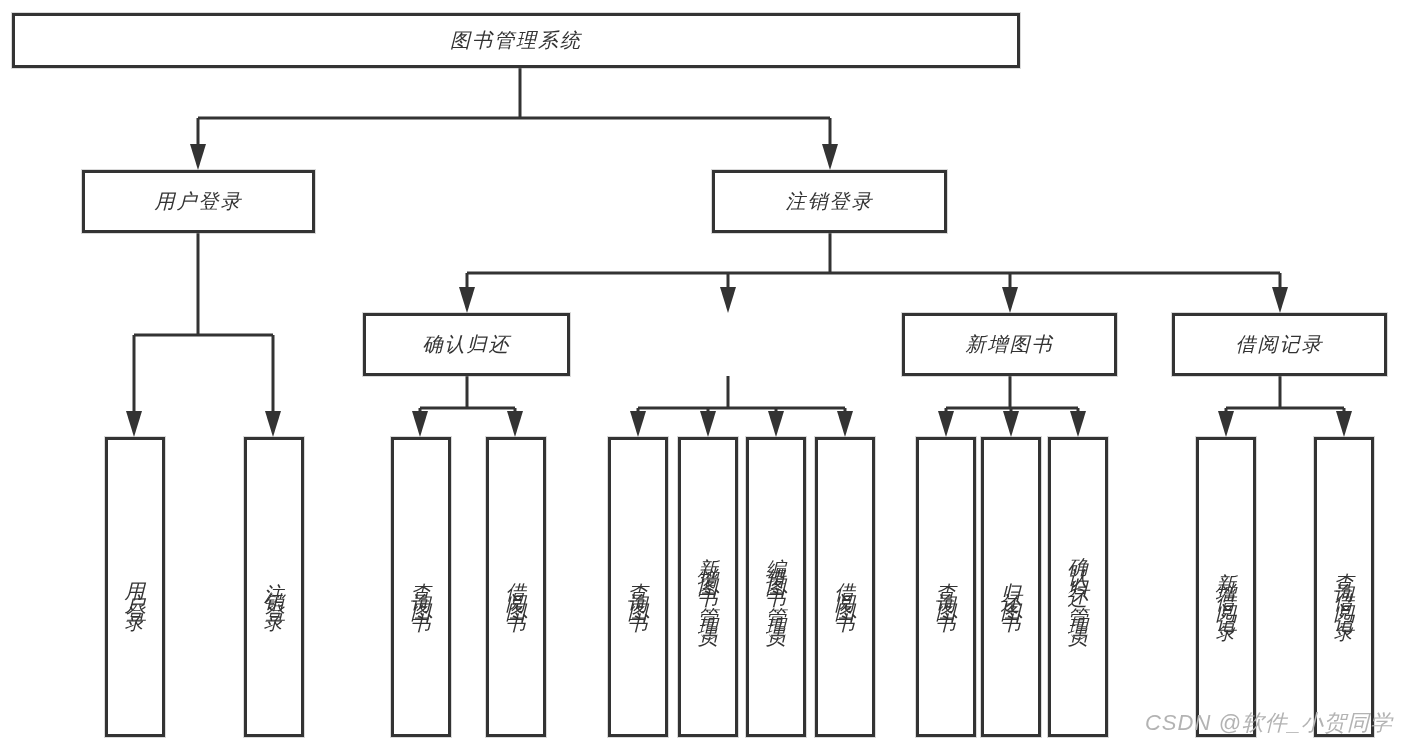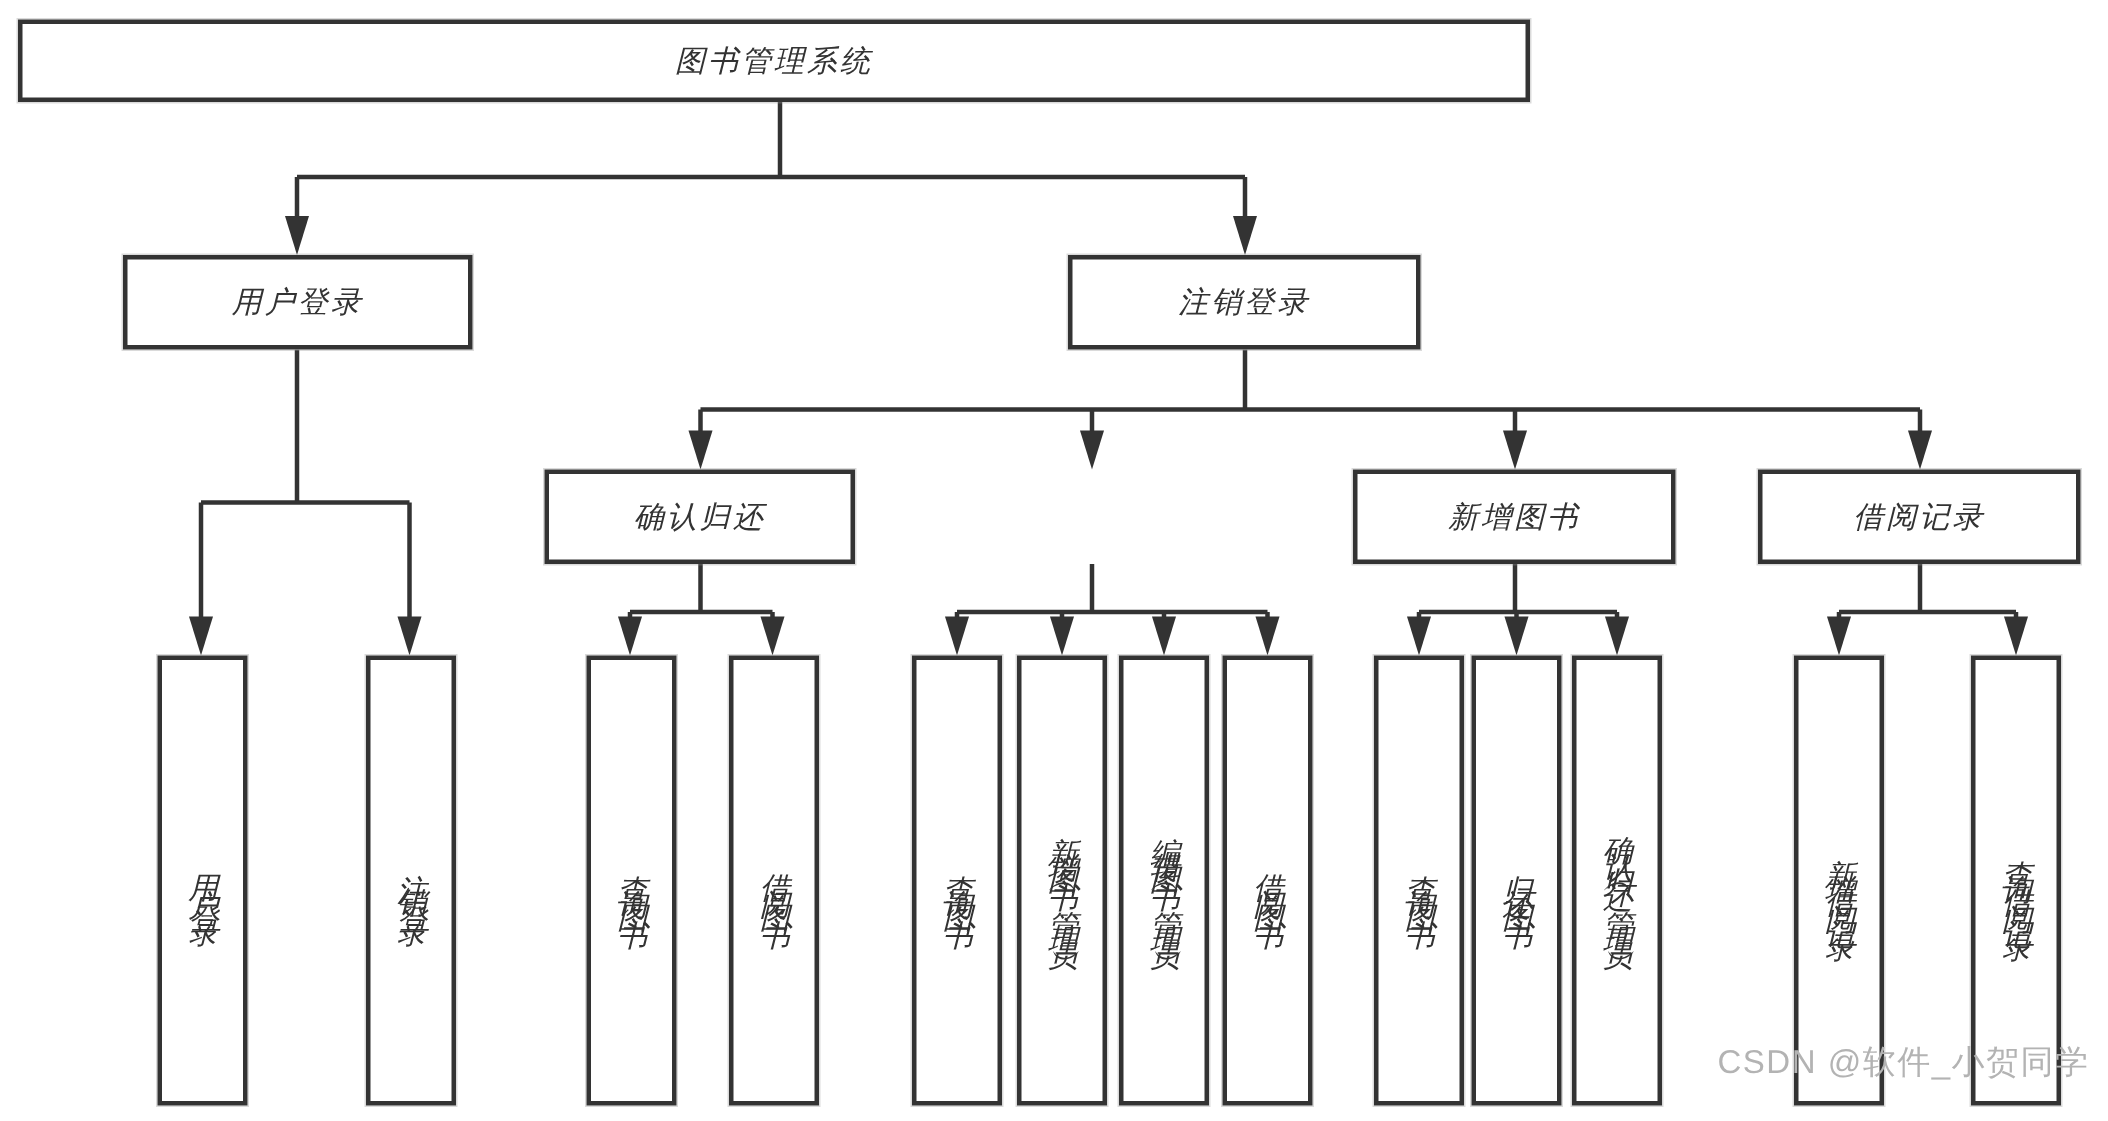--- a/index.html
+++ b/index.html
@@ -26,25 +26,26 @@
   .leaf .vtext{
     writing-mode:vertical-rl;
     text-orientation:mixed;
     font-size:20px;
     letter-spacing:10px;
     line-height:1;
     color:#333333;
   }
   .watermark{
     position:absolute;
-    right:12px;bottom:24px;
+    right:12px;bottom:9px;
     font-size:22px;
     color:#b3b3b3;
     letter-spacing:1px;
     white-space:nowrap;
+    font-style:italic;
   }
 </style>
 </head>
 <body>
 
 <div class="canvas">
 
   <svg class="connectors" width="1405" height="747" viewBox="0 0 1405 747">
     <g stroke="#333333" stroke-width="3" fill="none">
 

